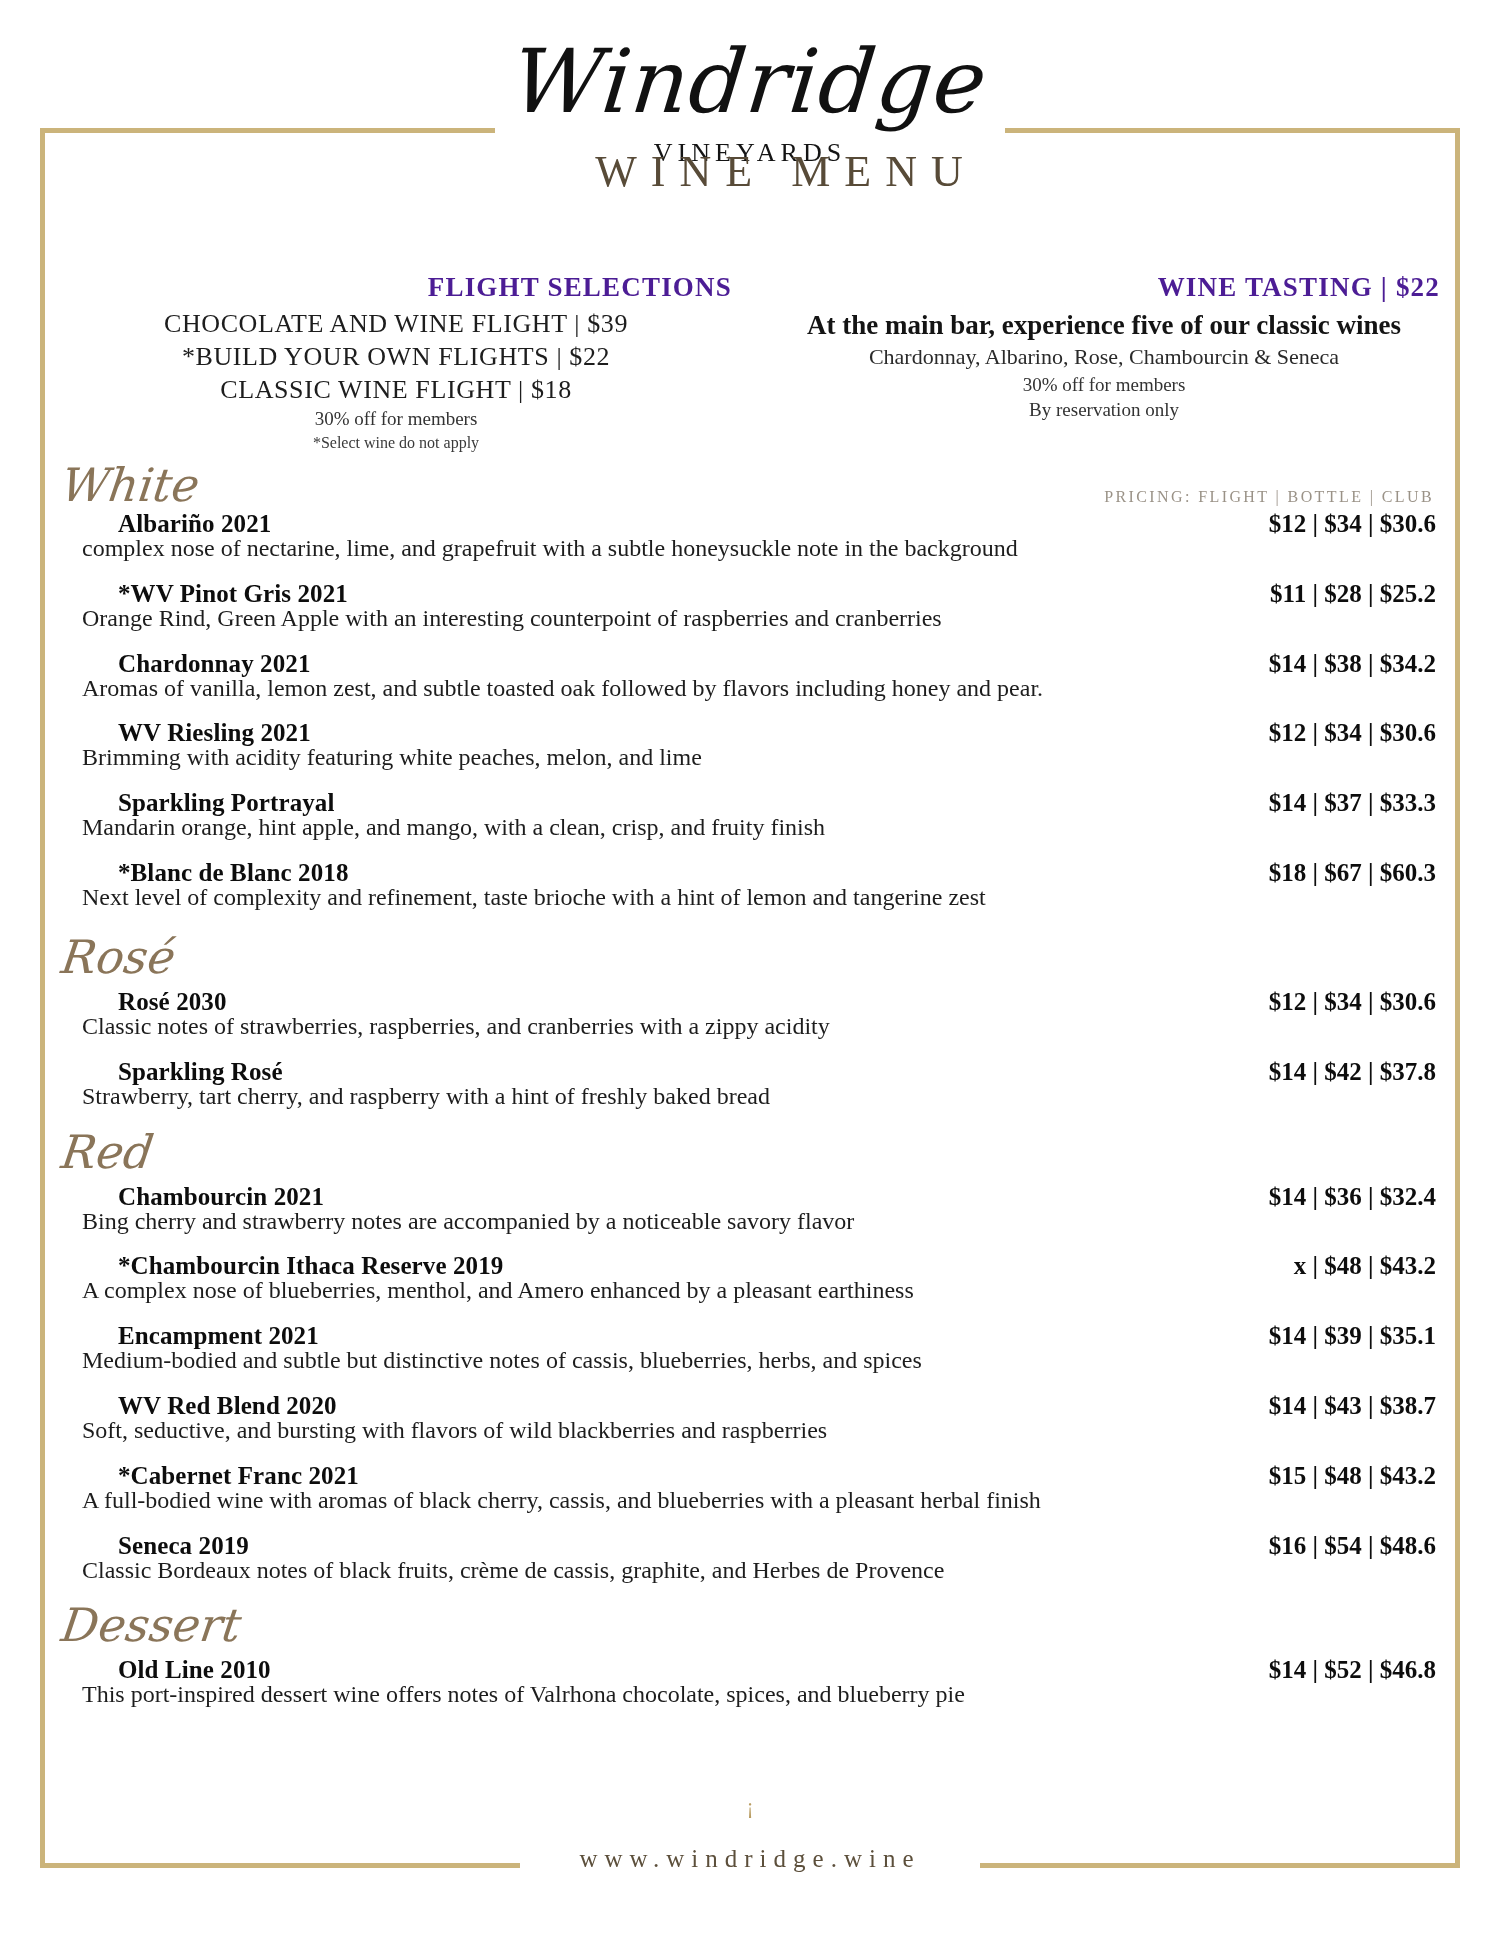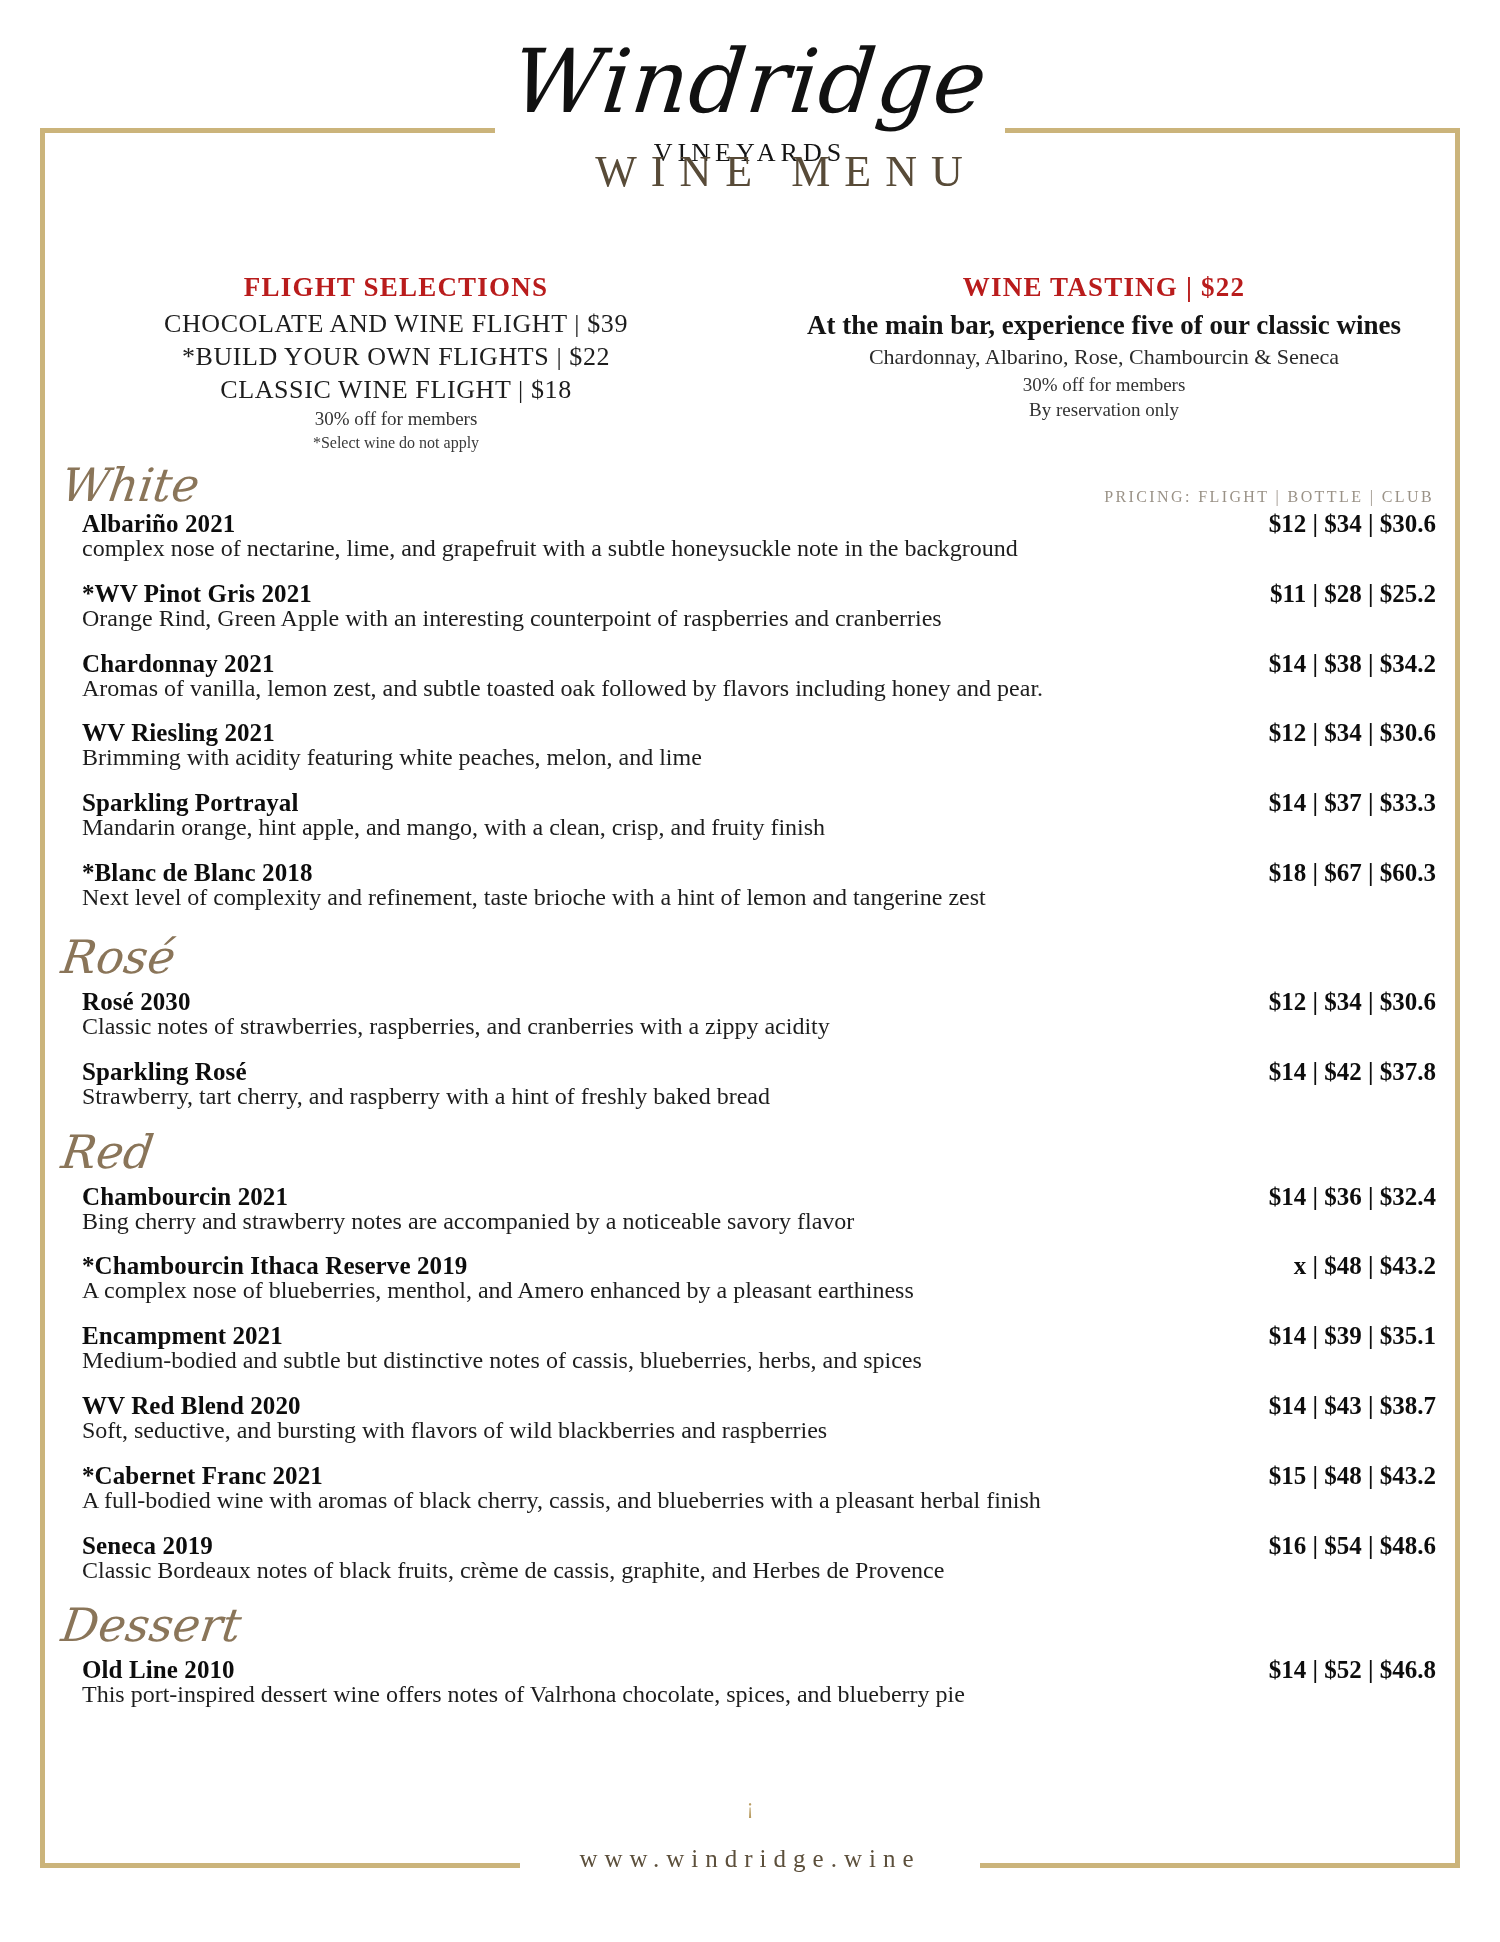--- a/index.html
+++ b/index.html
@@ -109,22 +109,23 @@
     flex: 1;
     text-align: center;
   }
   .promo-col.left { padding-right: 18px; }
   .promo-col.right { padding-left: 18px; }
 
   .promo-head {
     font-weight: bold;
     font-size: 27px;
     letter-spacing: 1.2px;
-    color: #b91c1c;
+    color: #4c1d95;
     margin-bottom: 5px;
+    text-align: right;
   }
   .promo-line-lg {
     font-size: 26px;
     letter-spacing: 0.6px;
     color: #1d1d1d;
     line-height: 1.26;
   }
   .promo-line-md {
     font-size: 22px;
     color: #2a2a2a;
@@ -181,20 +182,21 @@
 
   .wine {
     position: relative;
     padding-left: 22px;
     margin-bottom: 17px;
   }
   .wine-top {
     display: flex;
     justify-content: space-between;
     align-items: flex-end;
+    margin-left: 36px;
   }
   .wine-name {
     font-weight: bold;
     font-size: 25px;
     color: #0d0d0d;
     letter-spacing: 0.1px;
   }
   .wine-price {
     font-weight: bold;
     font-size: 25px;

